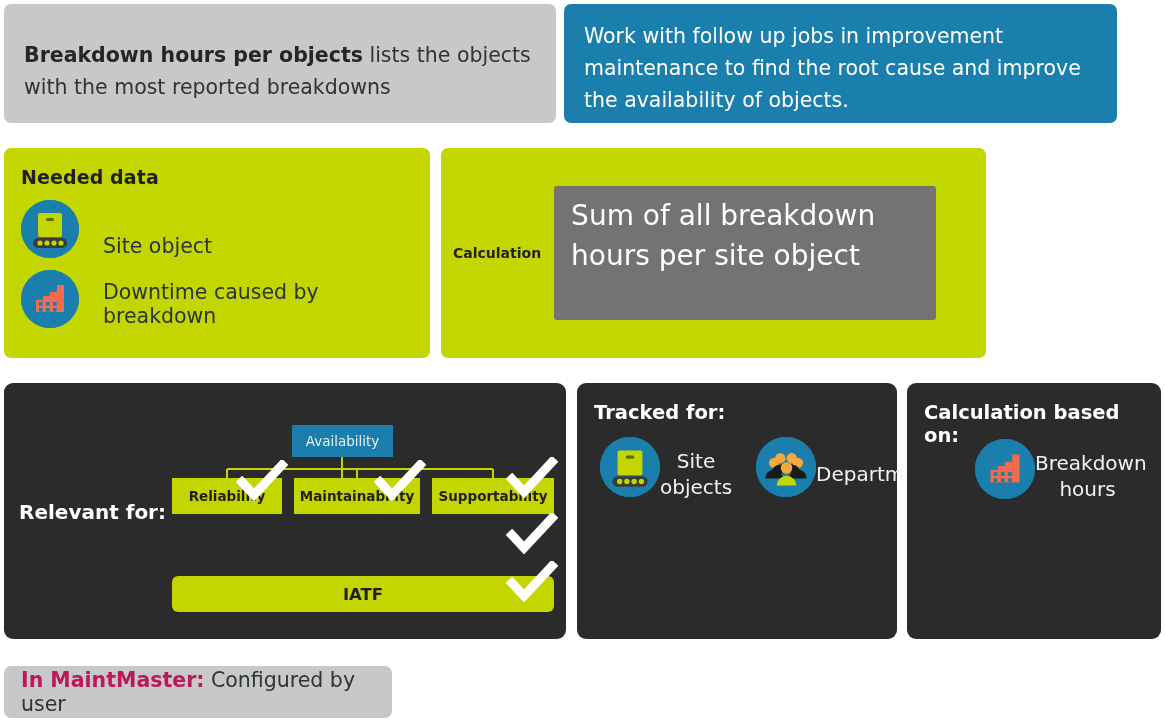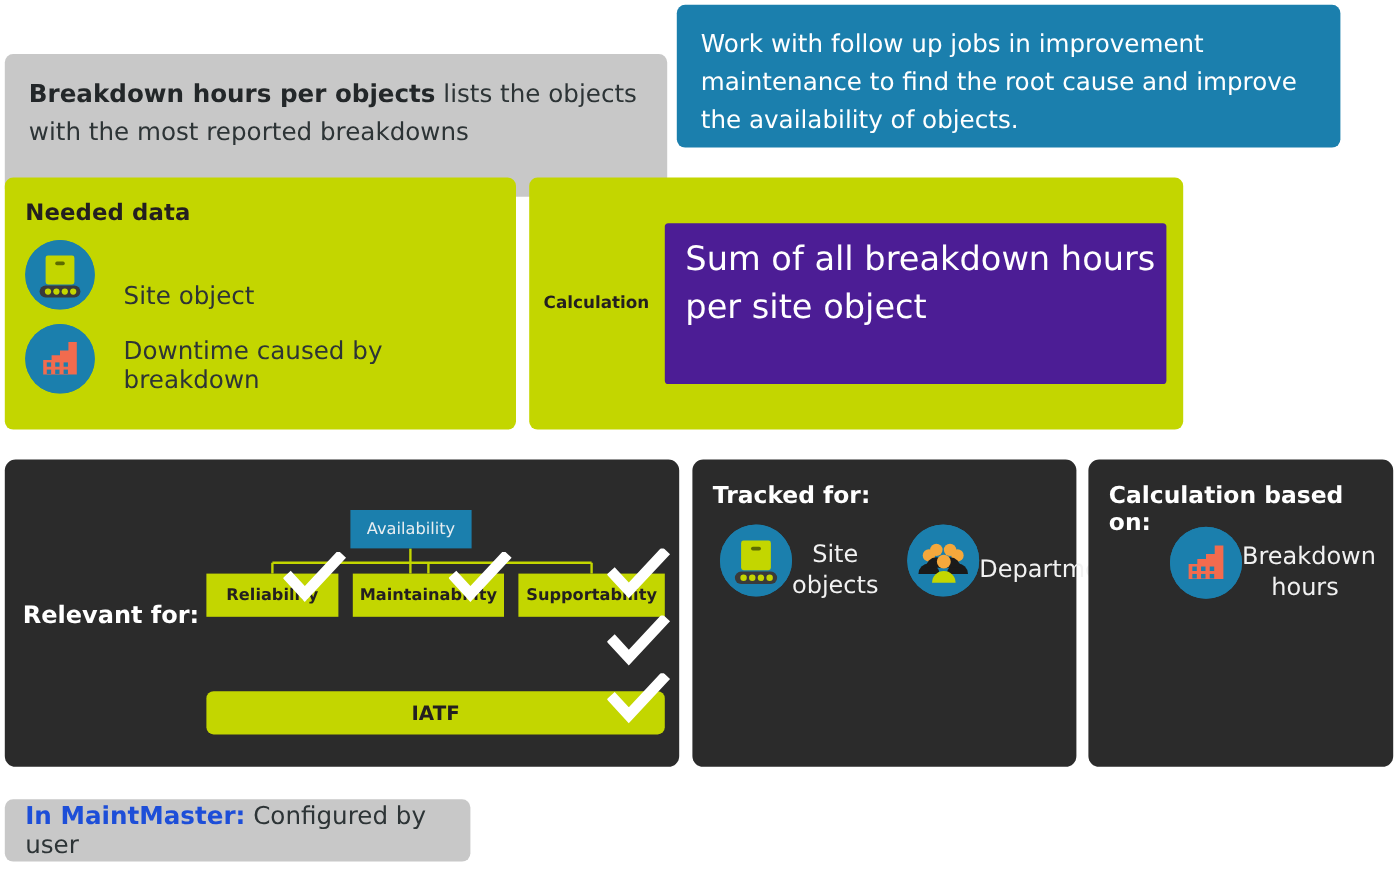--- a/index.html
+++ b/index.html
@@ -21,22 +21,21 @@
     left: 0; top: 0;
     width: 1165px; height: 131px;
   }
   .panel-gray {
     position: absolute;
     left: 4px; top: 4px;
     width: 552px; height: 119px;
     background: #c8c8c8;
     border-radius: 7px;
     box-sizing: border-box;
-    padding: 17px 20px 0 20px;
-    margin-top: 41px;
+    padding: 35px 20px 0 20px;
   }
   .panel-gray .txt {
     font-size: 20.5px;
     line-height: 32px;
     color: #2d3436;
   }
   .panel-gray .txt b { font-weight: bold; color: #232729; }
 
   .panel-blue-intro {
     position: absolute;
@@ -95,23 +94,23 @@
   }
   .calc-label {
     font-size: 14px;
     font-weight: bold;
     color: #231f20;
     margin-left: 12px;
     white-space: nowrap;
   }
   .calc-box {
     margin-left: 13px;
-    width: 418px;
+    width: 382px;
     height: 134px;
-    background: #4c1d95;
+    background: #737373;
     border-radius: 3px;
     box-sizing: border-box;
     padding: 10px 0 0 17px;
     color: #ffffff;
     font-size: 28px;
     line-height: 40px;
   }
 
   
   .circ-icon {
@@ -230,21 +229,21 @@
     position: absolute;
     left: 4px; top: 0;
     width: 388px; height: 52px;
     background: #c8c8c8;
     border-radius: 7px;
     box-sizing: border-box;
     display: flex; align-items: center;
     padding-left: 17px;
   }
   .panel-footer .txt { font-size: 20.5px; color: #2d3436; }
-  .panel-footer .txt b { color: #1d4ed8; font-weight: bold; }
+  .panel-footer .txt b { color: #be185d; font-weight: bold; }
 </style>
 </head>
 <body>
 
 <div class="row1">
 
   <div class="panel-gray">
     <div class="txt">
       <b>Breakdown hours per objects</b><span> lists the objects with the most reported breakdowns</span>
     </div>

